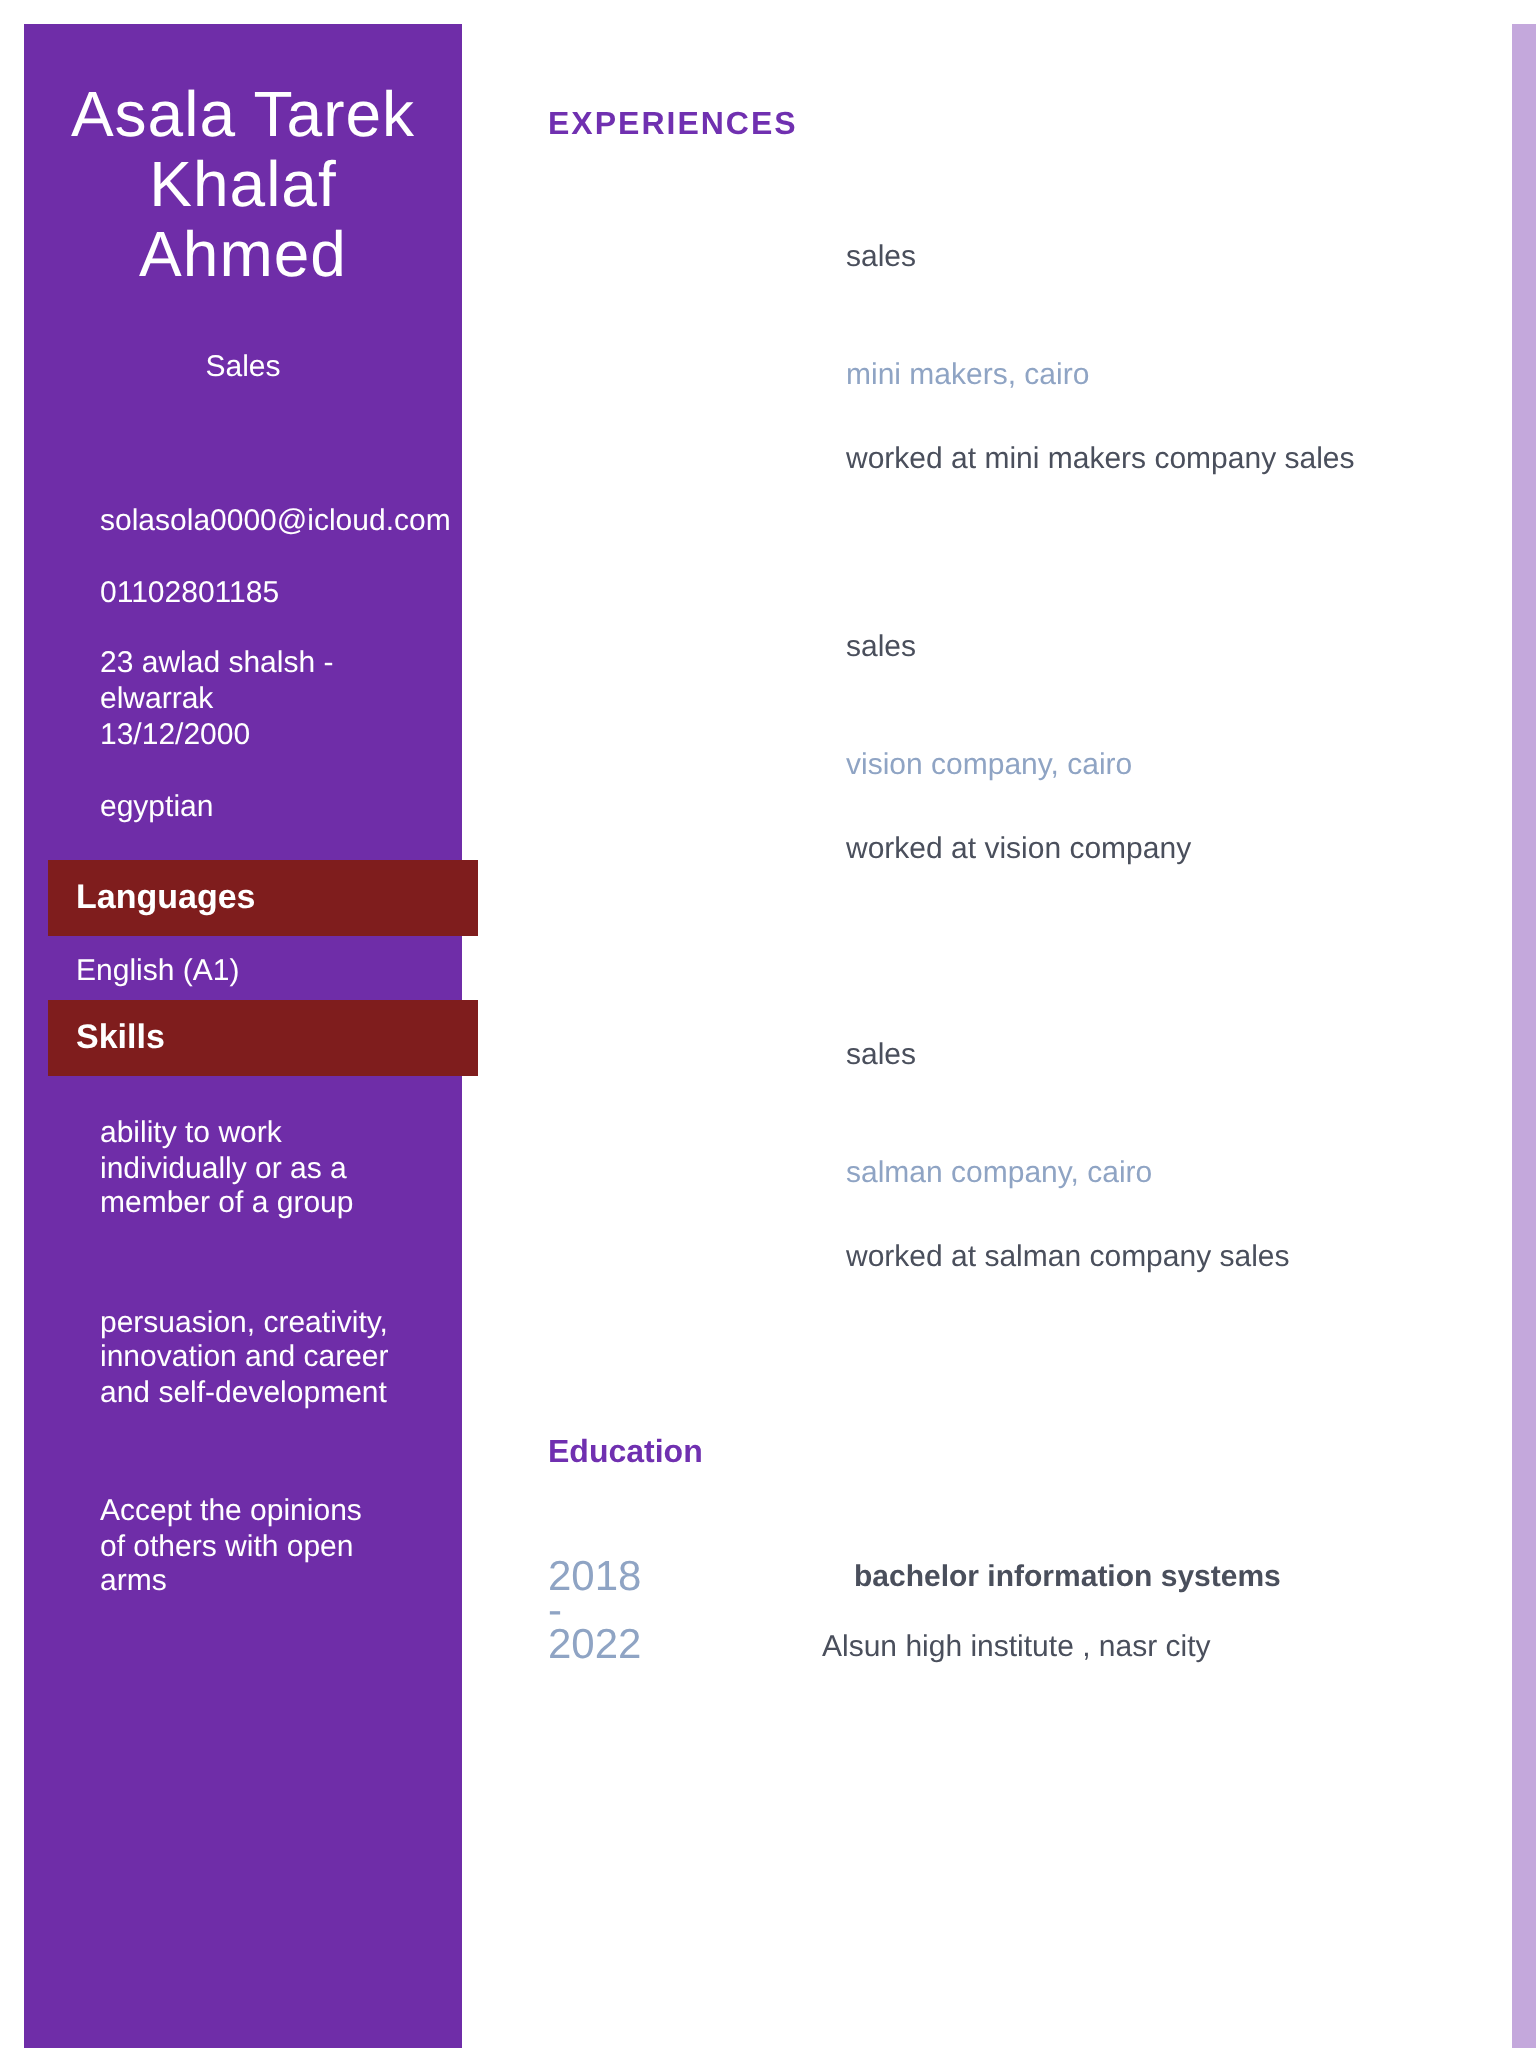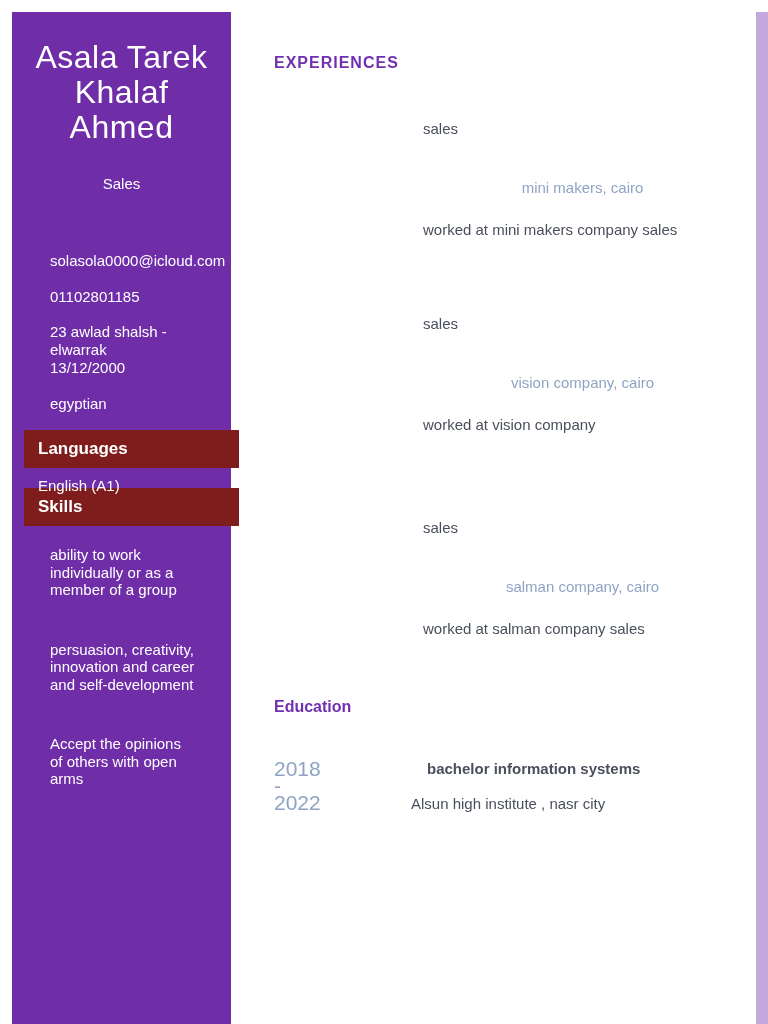--- a/index.html
+++ b/index.html
@@ -14,35 +14,35 @@
       text-align: center; font-size: 32px; line-height: 35px; font-weight: 400;
       padding: 16px 6px 0 6px; letter-spacing: 0.5px;
     }
     .role { text-align: center; font-size: 15px; margin-top: 18px; }
     .info { list-style: none; margin-top: 24px; }
     .info li { font-size: 15px; padding-left: 14px; height: 35.7px; line-height: 18px; }
     .section-head {
       background: #7f1d1d; width: 215px; font-size: 17px; font-weight: 700;
       padding: 0 14px; height: 38px; line-height: 38px;
     }
-    .lang { font-size: 15px; padding: 0 14px; height: 20px; line-height: 36px; }
+    .lang { font-size: 15px; padding: 0 14px; height: 32px; line-height: 36px; }
     .skills { list-style: none; padding: 8px 10px 0 14px; }
     .skills li { font-size: 15px; line-height: 17.5px; margin-bottom: 18px; }
 
     .main { position: absolute; left: 219px; top: 0; right: 2px; height: 1024px; }
     .right-line { position: absolute; right: 0; top: 0; width: 2px; height: 1024px; background: #c4a8dc; }
     .sec-title { color: #7030b0; font-size: 16px; margin-left: 19px; }
     .exp-title { margin-top: 18px; letter-spacing: 1px; }
     .exp { margin-left: 156px; }
     .job-role { color: #4a4f5c; font-size: 15px; margin-top: 12px; }
-    .job-place { color: #8fa4c4; font-size: 15px; margin-top: 18px; line-height: 18px; text-align: center; }
+    .job-place { color: #8fa4c4; font-size: 15px; margin-top: 18px; line-height: 18px; }
     .job-desc { color: #4a4f5c; font-size: 15px; line-height: 18px; }
     .exp + .exp .job-role { margin-top: 28px; }
     .exp:nth-of-type(3) .job-role { margin-top: 37px; }
-    .edu-title { margin-top: 24px; }
+    .edu-title { margin-top: 44px; }
     .edu { position: relative; margin-top: 20px; height: 60px; }
     .edu-years { position: absolute; left: 19px; top: 0; width: 60px; color: #8fa4c4; font-size: 21px; line-height: 17px; }
     .edu-degree { position: absolute; left: 172px; top: 0; color: #4a4f5c; font-size: 15px; font-weight: 700; }
     .edu-school { position: absolute; left: 156px; top: 35px; color: #4a4f5c; font-size: 15px; }
   </style>
 </head>
 <body>
 
 <aside class="sidebar">
   <h1 class="name">Asala Tarek Khalaf Ahmed</h1>

